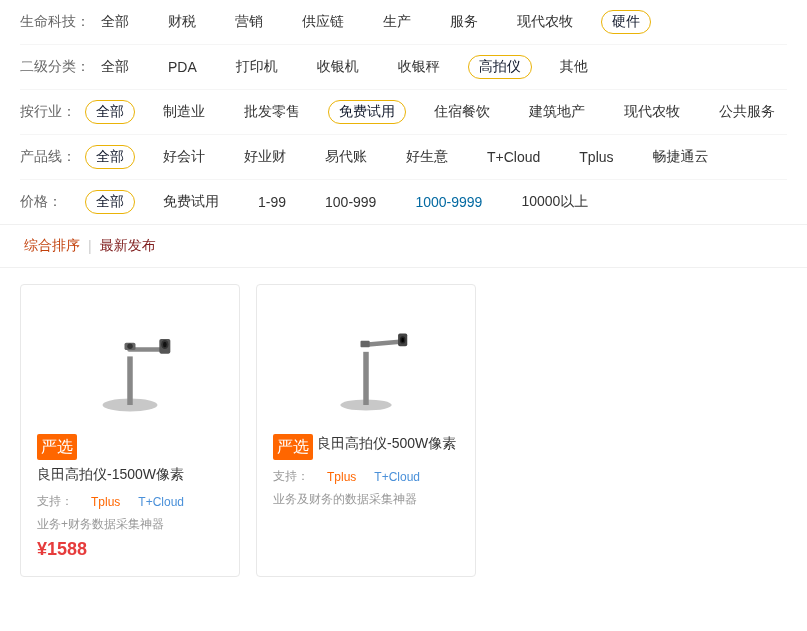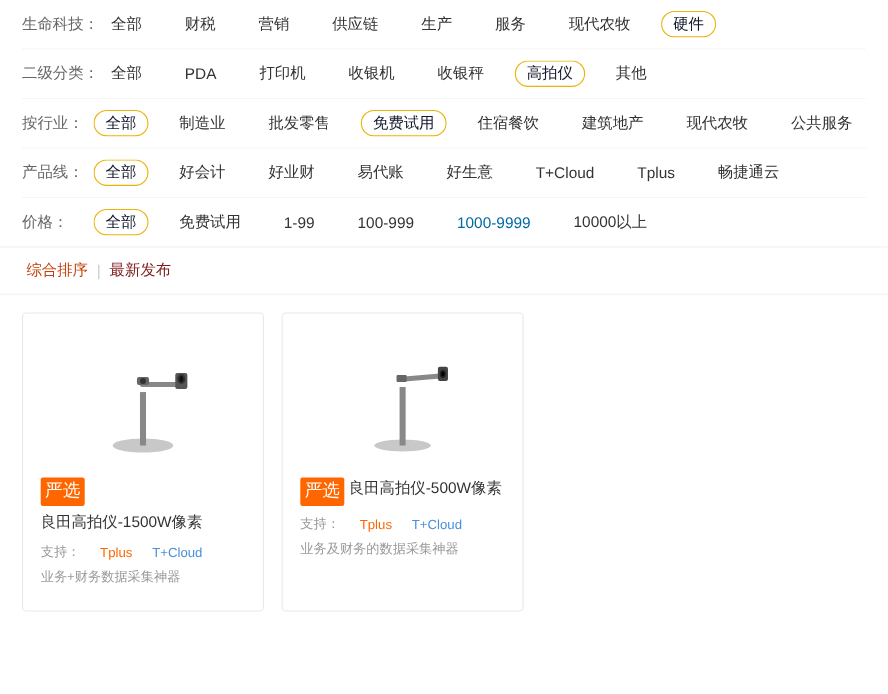--- a/index.html
+++ b/index.html
@@ -272,20 +272,21 @@
     <div class="product-title">
       <span class="badge-yanxuan">严选</span>
       <span>良田高拍仪-1500W像素</span>
     </div>
     <div class="product-support">
       <span>支持：</span>
       <span class="support-tag">Tplus</span>
       <span class="support-tag tcloud">T+Cloud</span>
     </div>
     <div class="product-desc">业务+财务数据采集神器</div>
+    <div class="product-price">¥1588</div>
   </div>
 
   <div class="product-card">
     <div class="product-image">
       <svg viewBox="0 0 100 120" xmlns="http://www.w3.org/2000/svg">
 
         <ellipse cx="50" cy="108" rx="28" ry="6" fill="#c8c8c8"></ellipse>
 
         <rect x="47" y="50" width="6" height="58" fill="#888"></rect>
 

